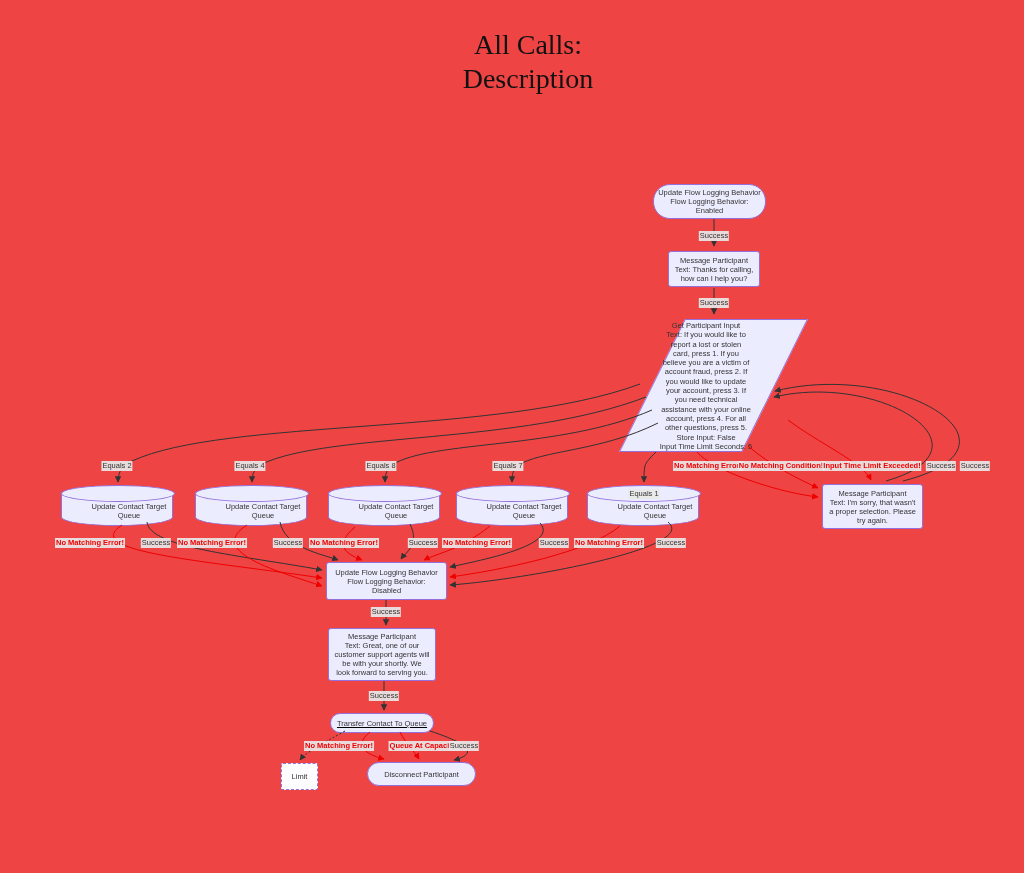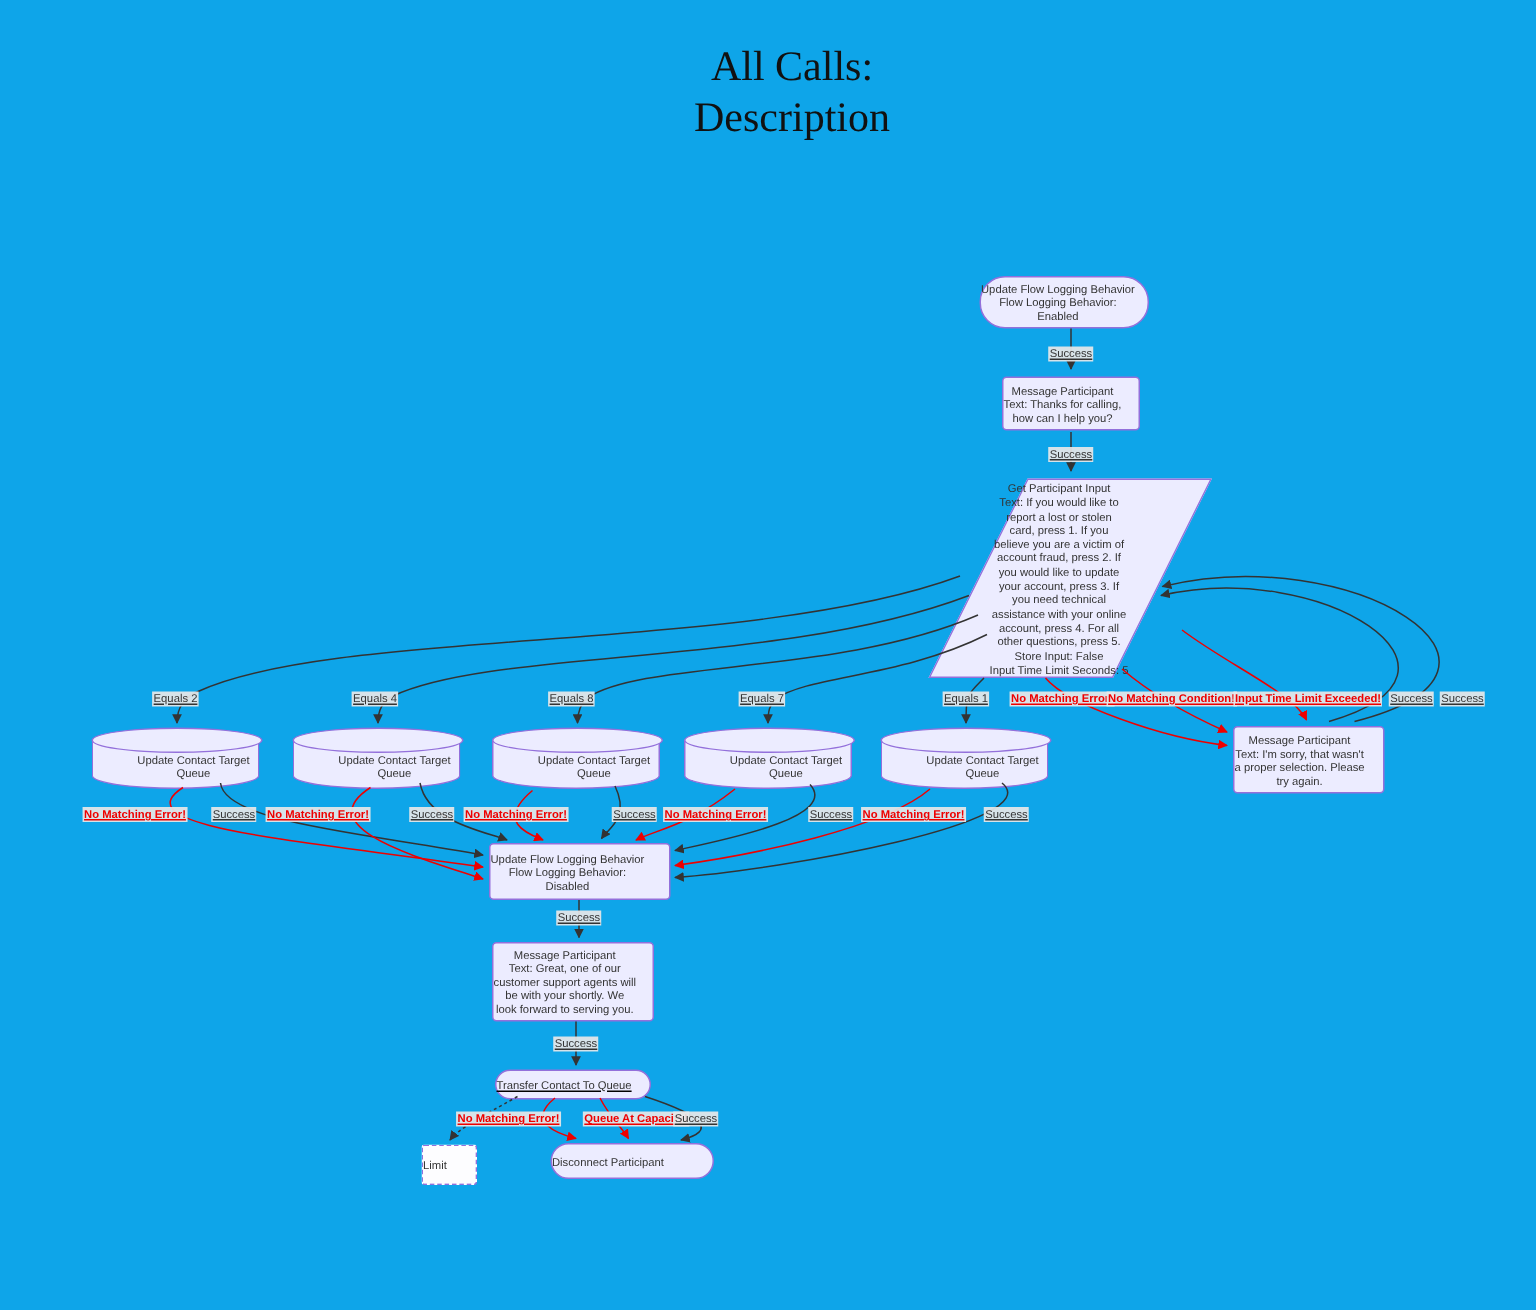--- a/index.html
+++ b/index.html
@@ -1,24 +1,24 @@
 <!DOCTYPE html>
 <html><head>
 <meta charset="utf-8">
 <style>
   * { margin:0; padding:0; box-sizing:border-box; }
   html,body { background:#ffffff; font-family:"Liberation Sans", sans-serif; }
-  .canvas { position:relative; width:1024px; height:873px; background:#0ea5e9; overflow:hidden; }
+  .canvas { position:relative; width:1024px; height:873px; background:#ef4444; overflow:hidden; }
 
   .title { position:absolute; left:528px; top:28px; transform:translateX(-50%);
            font-family:"Liberation Serif", serif; font-size:28px; line-height:34px;
            color:#111; text-align:center; white-space:pre-line; z-index:4; }
 
   .node { position:absolute; background:#ECECFF; border:1px solid #9370DB; z-index:1;
-          display:flex; align-items:center; }
+          display:flex; align-items:center; justify-content:center; }
   .ntext { font-size:7.5px; line-height:9px; color:#333; text-align:center; white-space:pre-line; }
   .stadium { border-radius:17px; }
   .pill    { border-radius:10px;text-decoration:underline; }
   .rounded { border-radius:3px; }
   .dashedbox { border:1px dashed #9370DB; background:#fdfdff; border-radius:2px; }
 
   
   .parabg { position:absolute; left:685px; top:319px; width:123px; height:133px;
             background:#ECECFF; border:1px solid #9370DB;
             transform:skewX(-26.4deg); transform-origin:0 0; z-index:1; }
@@ -31,21 +31,21 @@
          border-radius:0 0 56px 56px / 0 0 9px 9px; z-index:1;
          display:flex; align-items:center; justify-content:center;padding-left:24px; }
   .cyl::before { content:''; position:absolute; left:-1px; top:-8px; width:112px; height:15px;
                  background:#ECECFF; border:1px solid #9370DB; border-radius:50%; }
   .cyl .ntext { position:relative; padding-top:4px; }
 
   svg.edges { position:absolute; left:0; top:0; z-index:2; }
 
   .elabel { position:absolute; transform:translate(-50%,-50%); z-index:3;
             font-size:7.5px; line-height:10px; color:#333; background:rgba(232,232,232,.92);
-            padding:0 1px; white-space:nowrap;text-decoration:underline; }
+            padding:0 1px; white-space:nowrap; }
   .elabel.red { color:#ee0000; font-weight:bold; }
 </style>
 </head>
 <body>
 
 <div class="canvas">
 
   <div class="title">All Calls:
 Description</div>
 
@@ -169,21 +169,21 @@
     </g>
   </svg>
 
   <div class="elabel" style="left:714px;top:236px">Success</div>
   <div class="elabel" style="left:714px;top:303px">Success</div>
 
   <div class="elabel" style="left:117px;top:466px">Equals 2</div>
   <div class="elabel" style="left:250px;top:466px">Equals 4</div>
   <div class="elabel" style="left:381px;top:466px">Equals 8</div>
   <div class="elabel" style="left:508px;top:466px">Equals 7</div>
-  <div class="elabel" style="left:644px;top:466px">Equals 1</div>
+  <div class="elabel" style="left:644px;top:494px">Equals 1</div>
 
   <div class="elabel red" style="left:708px;top:466px">No Matching Error!</div>
   <div class="elabel red" style="left:781px;top:466px">No Matching Condition!</div>
   <div class="elabel red" style="left:872px;top:466px">Input Time Limit Exceeded!</div>
   <div class="elabel" style="left:941px;top:466px">Success</div>
   <div class="elabel" style="left:975px;top:466px">Success</div>
 
   <div class="elabel red" style="left:90px;top:543px">No Matching Error!</div>
   <div class="elabel" style="left:156px;top:543px">Success</div>
   <div class="elabel red" style="left:212px;top:543px">No Matching Error!</div>

